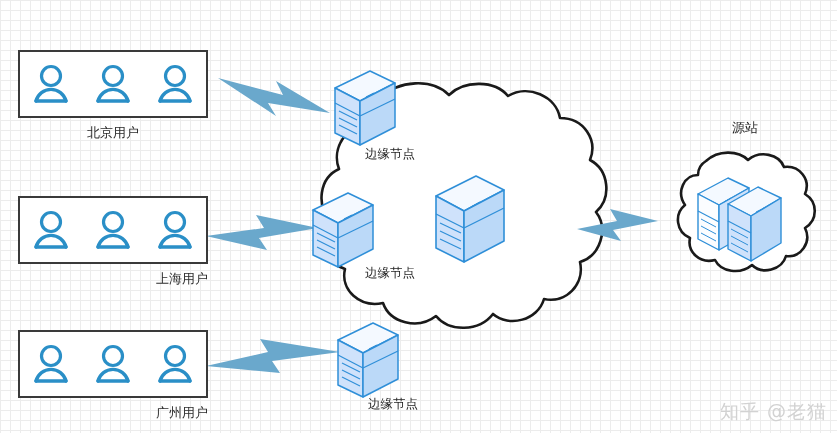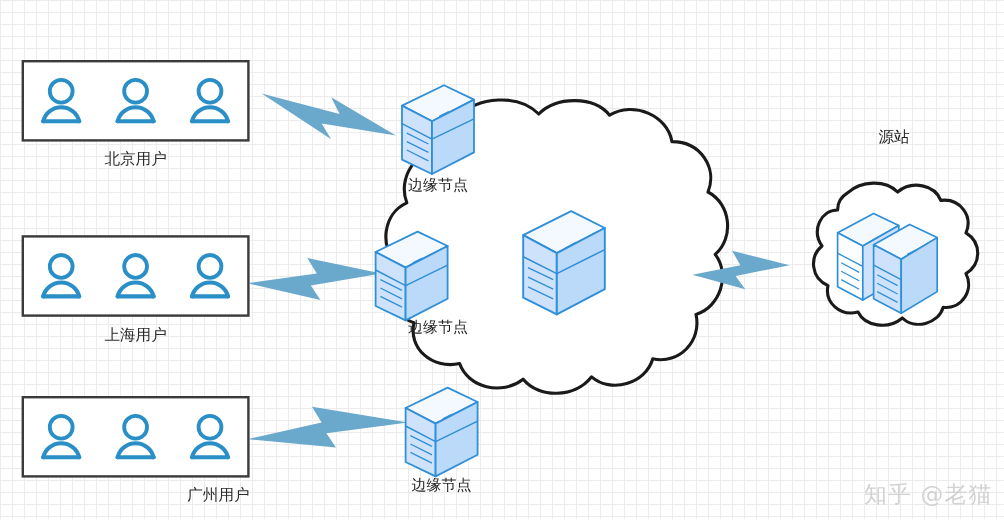--- a/index.html
+++ b/index.html
@@ -41,21 +41,21 @@
   .user-label {
     position: absolute;
     text-align: center;
     font-size: 13px;
     color: #2b2b2b;
     font-family: "DejaVu Sans", "Liberation Sans", sans-serif;
     white-space: nowrap;
   }
   .node-label {
     position: absolute;
-    text-align: center;
+    text-align: right;
     font-size: 12.5px;
     color: #1f1f1f;
     font-family: Liberation Sans, sans-serif;
     white-space: nowrap;
   }
   .title-label {
     position: absolute;
     text-align: center;
     font-size: 13.5px;
     font-weight: bold;
@@ -170,21 +170,21 @@
       <circle cx="20" cy="13" r="9.5" fill="none" stroke="#2a8fc7" stroke-width="3.2"></circle>
       <path d="M 5 38 A 15.5 15.5 0 0 1 35 38" fill="none" stroke="#2a8fc7" stroke-width="3.4" stroke-linecap="round"></path>
       <path d="M 5 38 L 35 38" stroke="#2a8fc7" stroke-width="3.4" stroke-linecap="round"></path>
     </svg>
     <svg width="40" height="42" viewBox="0 0 40 42">
       <circle cx="20" cy="13" r="9.5" fill="none" stroke="#2a8fc7" stroke-width="3.2"></circle>
       <path d="M 5 38 A 15.5 15.5 0 0 1 35 38" fill="none" stroke="#2a8fc7" stroke-width="3.4" stroke-linecap="round"></path>
       <path d="M 5 38 L 35 38" stroke="#2a8fc7" stroke-width="3.4" stroke-linecap="round"></path>
     </svg>
   </div>
-  <div class="user-label" style="left:18px; top:270px; width:190px;">上海用户</div>
+  <div class="user-label" style="left:18px; top:270px; width:190px;text-align:right;">上海用户</div>
 
   <div class="user-box" style="left:18px; top:330px; width:190px; height:68px;">
     <svg width="40" height="42" viewBox="0 0 40 42">
       <circle cx="20" cy="13" r="9.5" fill="none" stroke="#2a8fc7" stroke-width="3.2"></circle>
       <path d="M 5 38 A 15.5 15.5 0 0 1 35 38" fill="none" stroke="#2a8fc7" stroke-width="3.4" stroke-linecap="round"></path>
       <path d="M 5 38 L 35 38" stroke="#2a8fc7" stroke-width="3.4" stroke-linecap="round"></path>
     </svg>
     <svg width="40" height="42" viewBox="0 0 40 42">
       <circle cx="20" cy="13" r="9.5" fill="none" stroke="#2a8fc7" stroke-width="3.2"></circle>
       <path d="M 5 38 A 15.5 15.5 0 0 1 35 38" fill="none" stroke="#2a8fc7" stroke-width="3.4" stroke-linecap="round"></path>
@@ -243,21 +243,21 @@
     <polygon points="6,26 34,41 34,92 6,78" fill="#cfe2fb" stroke="#2f8fd8" stroke-width="1.6" stroke-linejoin="round"></polygon>
     <polygon points="34,41 74,20 74,71 34,92" fill="#bbd9f8" stroke="#2f8fd8" stroke-width="1.6" stroke-linejoin="round"></polygon>
     <line x1="34" y1="58" x2="74" y2="38" stroke="#2f8fd8" stroke-width="1.3"></line>
     <line x1="6" y1="44" x2="34" y2="58" stroke="#2f8fd8" stroke-width="1.3"></line>
     <line x1="10" y1="53" x2="31" y2="63" stroke="#2f8fd8" stroke-width="1.15"></line>
     <line x1="10" y1="61" x2="31" y2="71" stroke="#2f8fd8" stroke-width="1.15"></line>
     <line x1="10" y1="69" x2="31" y2="79" stroke="#2f8fd8" stroke-width="1.15"></line>
     <line x1="41" y1="37" x2="50" y2="32" stroke="#2f8fd8" stroke-width="1.15"></line>
   </svg>
 
-  <div class="plain-label" style="left:700px; top:105px; width:90px;">源站</div>
+  <div class="plain-label" style="left:700px; top:119px; width:90px;">源站</div>
 
   <svg class="svg-abs" style="left:695px; top:166px;" width="92" height="98" viewBox="0 0 92 98">
 
     <g>
       <polygon points="3,28 33,12 54,22 24,39" fill="#f4f9ff" stroke="#2f8fd8" stroke-width="1.4" stroke-linejoin="round"></polygon>
       <polygon points="3,28 24,39 24,84 3,73" fill="#fbfdff" stroke="#2f8fd8" stroke-width="1.4" stroke-linejoin="round"></polygon>
       <polygon points="24,39 54,22 54,67 24,84" fill="#cfe2fb" stroke="#2f8fd8" stroke-width="1.4" stroke-linejoin="round"></polygon>
       <line x1="3" y1="45" x2="24" y2="56" stroke="#2f8fd8" stroke-width="1.1"></line>
       <line x1="6" y1="53" x2="21" y2="61" stroke="#2f8fd8" stroke-width="1"></line>
       <line x1="6" y1="60" x2="21" y2="68" stroke="#2f8fd8" stroke-width="1"></line>

